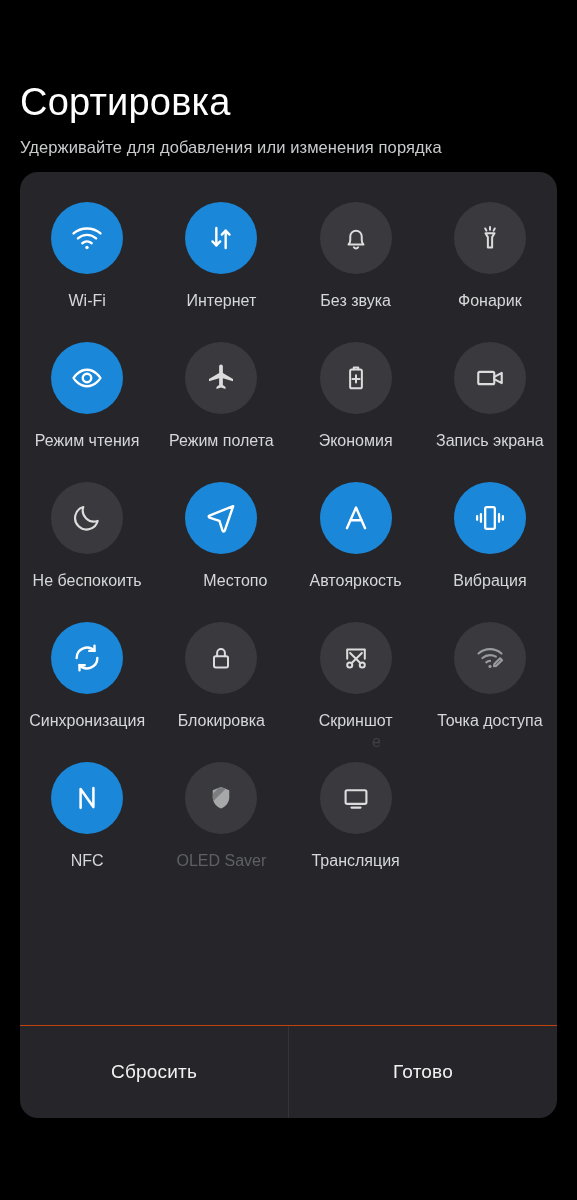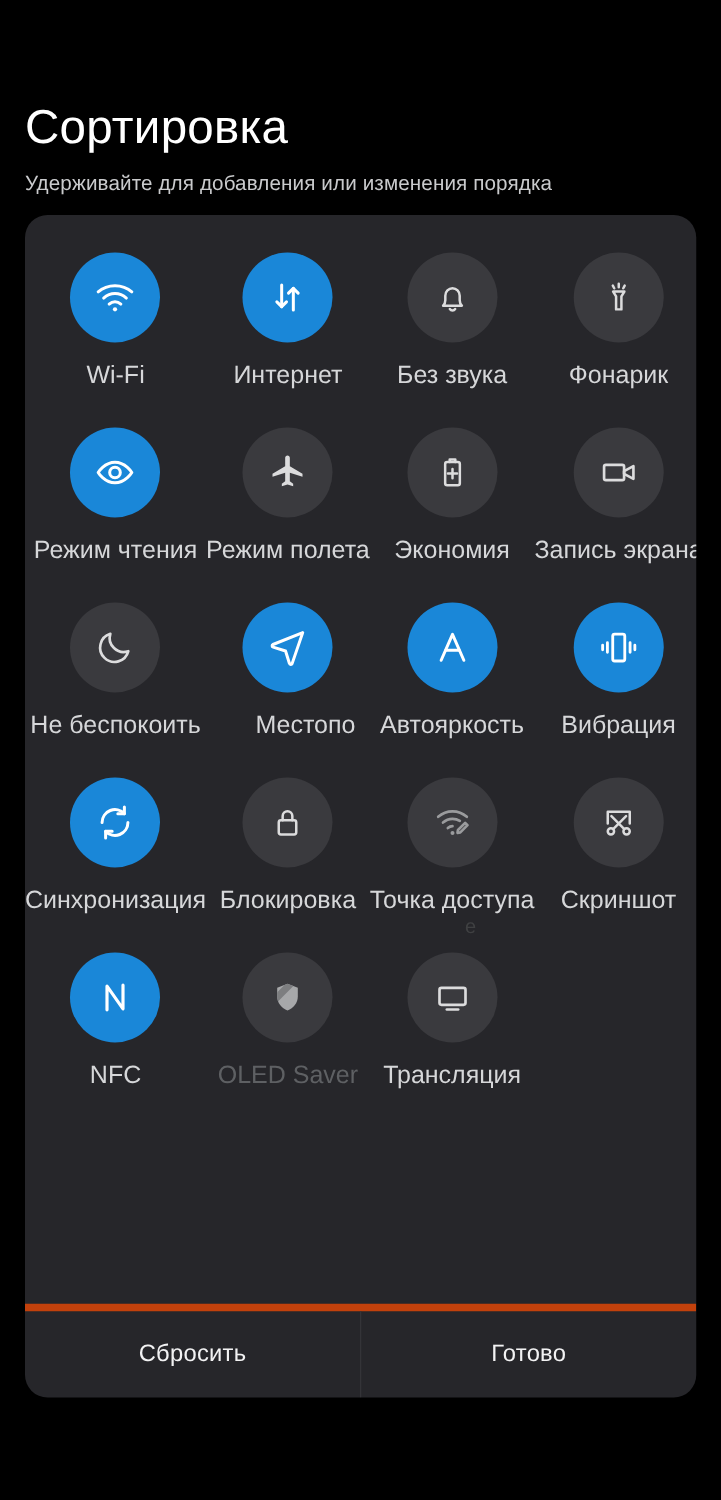--- a/index.html
+++ b/index.html
@@ -46,39 +46,39 @@
   .tile-circle {
     width: 72px; height: 72px; border-radius: 50%;
     background: #3a3a3e;
     display: flex; align-items: center; justify-content: center;
     flex: none;
   }
   .tile.on .tile-circle { background: #1a87d8; }
   .tile-circle svg { display: block; }
   .tile-label {
     margin-top: 17px;
-    font-size: 20px; color: #d6d7d9;
+    font-size: 16px; color: #d6d7d9;
     white-space: nowrap;
     line-height: 19px;
     text-align: center;
   }
   .tile.dim .tile-label { color: #5e6063; }
   .tile.clip { overflow: hidden; }
   .tile.clip .tile-label { position: relative; left: 14px; }
 
   .ghost-label {
     position: absolute; left: 352px; top: 560px;
     font-size: 16px; color: #3f4042; line-height: 19px;
   }
 
   .footer {
     position: absolute; left: 0; bottom: 0;
-    width: 537px; height: 75px;
+    width: 537px; height: 93px;
     display: flex;
-    border-top: 6px solid #c2410c;
+    border-top: 1px solid #c2410c;
   }
   .footer-btn {
     flex: 1 1 50%;
     display: flex; align-items: center; justify-content: center;
     font-size: 19px; color: #f2f2f3;
     background: transparent;
     border: none;
     font-family: inherit;
     letter-spacing: 0.2px;
   }
@@ -221,40 +221,40 @@
           <div class="tile-circle">
             <svg width="30" height="30" viewBox="0 0 24 24" fill="none" stroke="#dcdcdd" stroke-width="1.6" stroke-linecap="round" stroke-linejoin="round">
               <rect x="6.4" y="10.6" width="11.2" height="9" rx="1.4"></rect>
               <path d="M8.9 10.6V7.9a3.1 3.1 0 0 1 6.2 0v2.7"></path>
             </svg>
           </div>
           <div class="tile-label">Блокировка</div>
         </div>
         <div class="tile">
           <div class="tile-circle">
+            <svg width="32" height="32" viewBox="0 0 24 24" fill="none" stroke="#dcdcdd" stroke-width="1.5" stroke-linecap="round" stroke-linejoin="round">
+              <path d="M5.4 12.6V5.6h13.2v7"></path>
+              <path d="M7.6 8.2l7.6 7.6M16.4 8.2l-7.6 7.6"></path>
+              <circle cx="7.3" cy="17.3" r="1.9"></circle>
+              <circle cx="16.7" cy="17.3" r="1.9"></circle>
+            </svg>
+          </div>
+          <div class="tile-label">Скриншот</div>
+        </div>
+        <div class="tile">
+          <div class="tile-circle">
             <svg width="32" height="32" viewBox="0 0 24 24" fill="none" stroke="#9a9b9d" stroke-width="1.6" stroke-linecap="round" stroke-linejoin="round">
               <path d="M3.4 8.6C5.8 6.5 8.8 5.3 12 5.3c3.2 0 6.2 1.2 8.6 3.3"></path>
               <path d="M6.3 12c1.6-1.4 3.6-2.2 5.7-2.2 1.6 0 3.1.4 4.4 1.2"></path>
               <path d="M9.2 15.3c.8-.7 1.8-1.1 2.8-1.1"></path>
               <circle cx="12" cy="18.3" r="1.2" fill="#9a9b9d" stroke="none"></circle>
               <path d="M19.6 12.2l-4.3 4.3-.3 1.7 1.7-.3 4.3-4.3z"></path>
             </svg>
           </div>
           <div class="tile-label">Точка доступа</div>
-        </div>
-        <div class="tile">
-          <div class="tile-circle">
-            <svg width="32" height="32" viewBox="0 0 24 24" fill="none" stroke="#dcdcdd" stroke-width="1.5" stroke-linecap="round" stroke-linejoin="round">
-              <path d="M5.4 12.6V5.6h13.2v7"></path>
-              <path d="M7.6 8.2l7.6 7.6M16.4 8.2l-7.6 7.6"></path>
-              <circle cx="7.3" cy="17.3" r="1.9"></circle>
-              <circle cx="16.7" cy="17.3" r="1.9"></circle>
-            </svg>
-          </div>
-          <div class="tile-label">Скриншот</div>
         </div>
         <div class="tile on">
           <div class="tile-circle">
             <svg width="32" height="32" viewBox="0 0 24 24" fill="none" stroke="#fff" stroke-width="1.9" stroke-linecap="round" stroke-linejoin="round">
               <path d="M7.2 19.4V5.2l9.6 13.6V4.6"></path>
             </svg>
           </div>
           <div class="tile-label">NFC</div>
         </div>
         <div class="tile dim">

